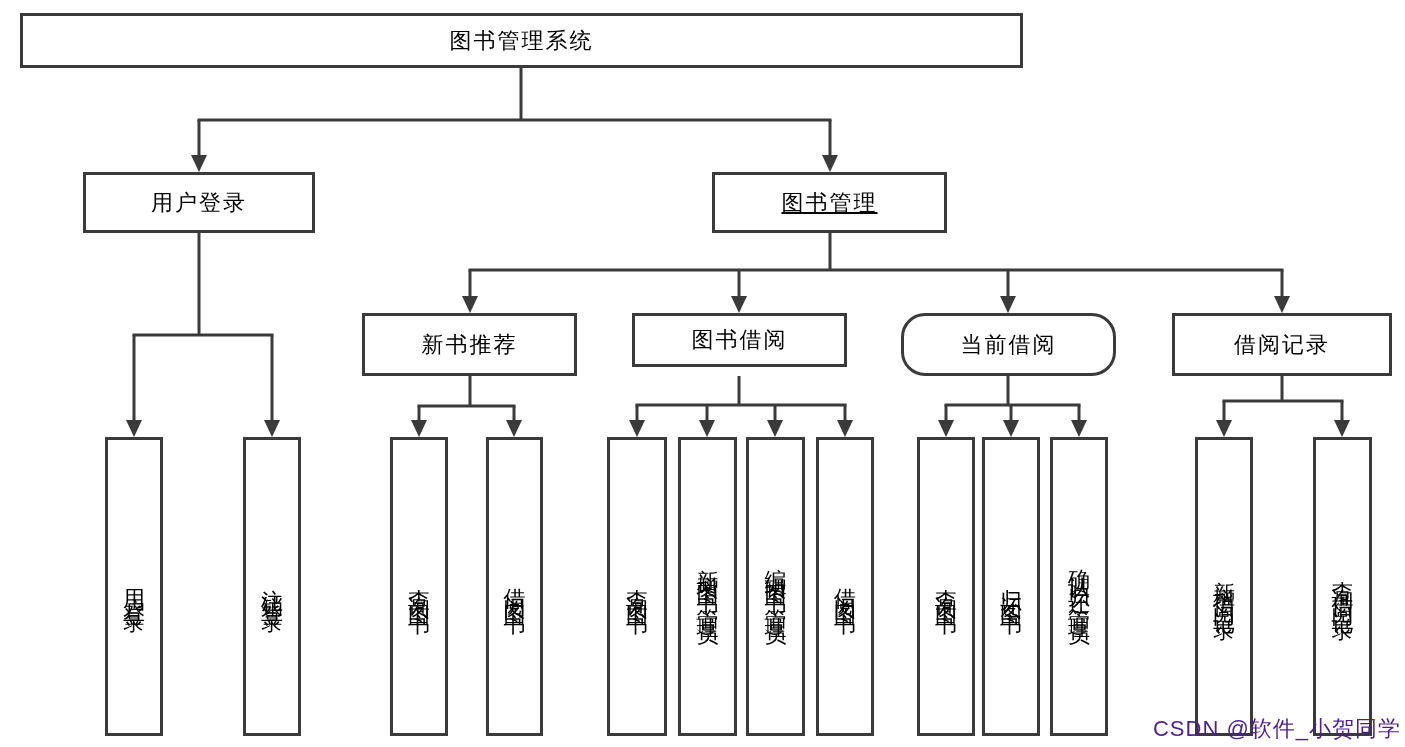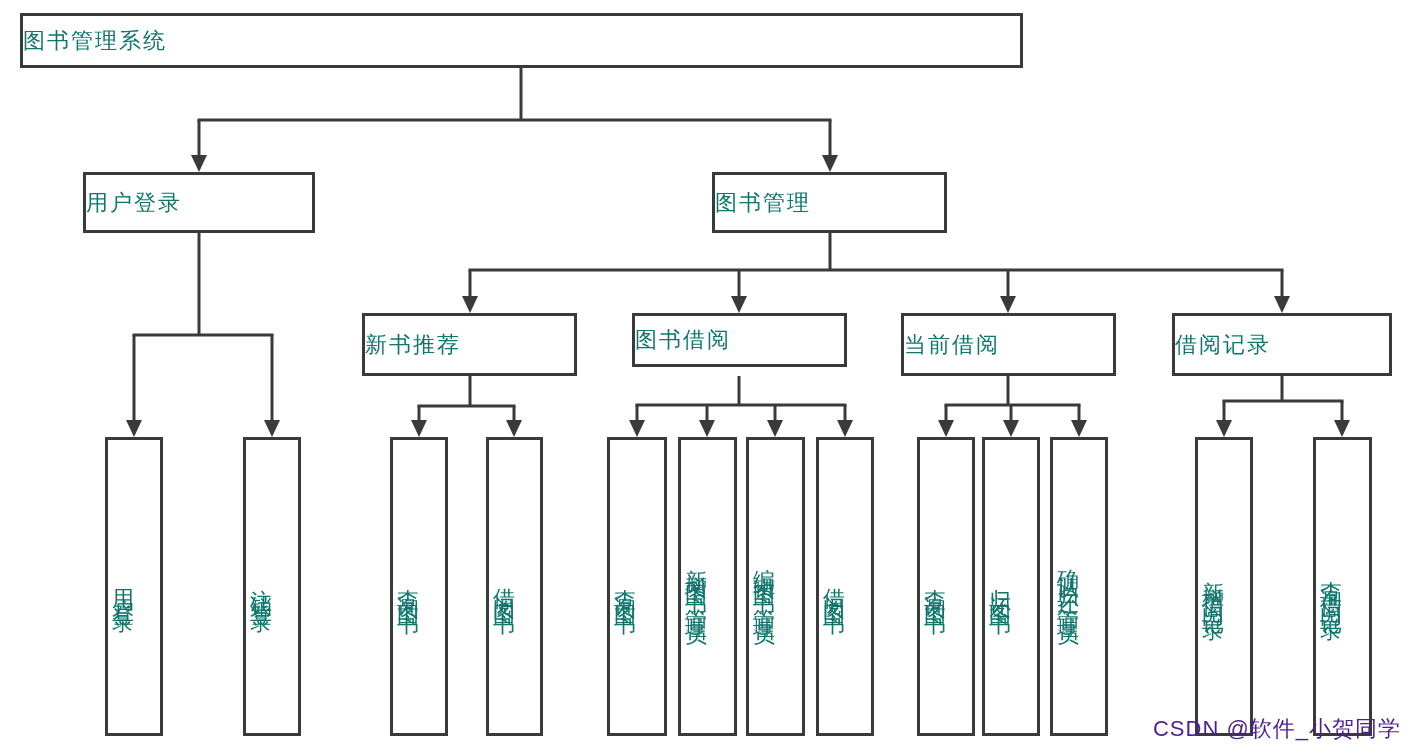--- a/index.html
+++ b/index.html
@@ -11,39 +11,39 @@
     overflow:hidden;
   }
   svg.connectors{position:absolute;left:0;top:0;width:1405px;height:747px;}
   .node{
     position:absolute;
     box-sizing:border-box;
     border:3px solid #3a3a3a;
     background:#ffffff;
     display:flex;
     align-items:center;
-    justify-content:flex-start;
-    color:#0f766e;
+    justify-content:center;
+    color:#000000;
     font-size:22px;
     letter-spacing:2px;
     z-index:2;
   }
   .node.vert span{
     writing-mode:vertical-rl;
     text-orientation:mixed;
     letter-spacing:8px;
     white-space:nowrap;
   }
   
   .root   {left:20px;  top:13px;  width:1003px; height:55px;}
   .lvl2-a {left:83px;  top:172px; width:232px;  height:61px;}
-  .lvl2-b {left:712px; top:172px; width:235px;  height:61px;}
+  .lvl2-b {left:712px; top:172px; width:235px;  height:61px;text-decoration:underline;}
   .lvl3-a {left:362px; top:313px; width:215px;  height:63px;}
   .lvl3-b {left:632px; top:313px; width:215px;  height:54px;}
-  .lvl3-c {left:901px; top:313px; width:215px;  height:63px;}
+  .lvl3-c {left:901px; top:313px; width:215px;  height:63px;border-radius:24px;}
   .lvl3-d {left:1172px;top:313px; width:220px;  height:63px;}
   .leaf{top:437px;height:299px;width:58px;}
   .leaf-1  {left:105px;}
   .leaf-2  {left:243px;}
   .leaf-3  {left:390px;}
   .leaf-4  {left:486px;width:57px;}
   .leaf-5  {left:607px;width:60px;}
   .leaf-6  {left:678px;width:59px;}
   .leaf-7  {left:746px;width:59px;}
   .leaf-8  {left:816px;}

